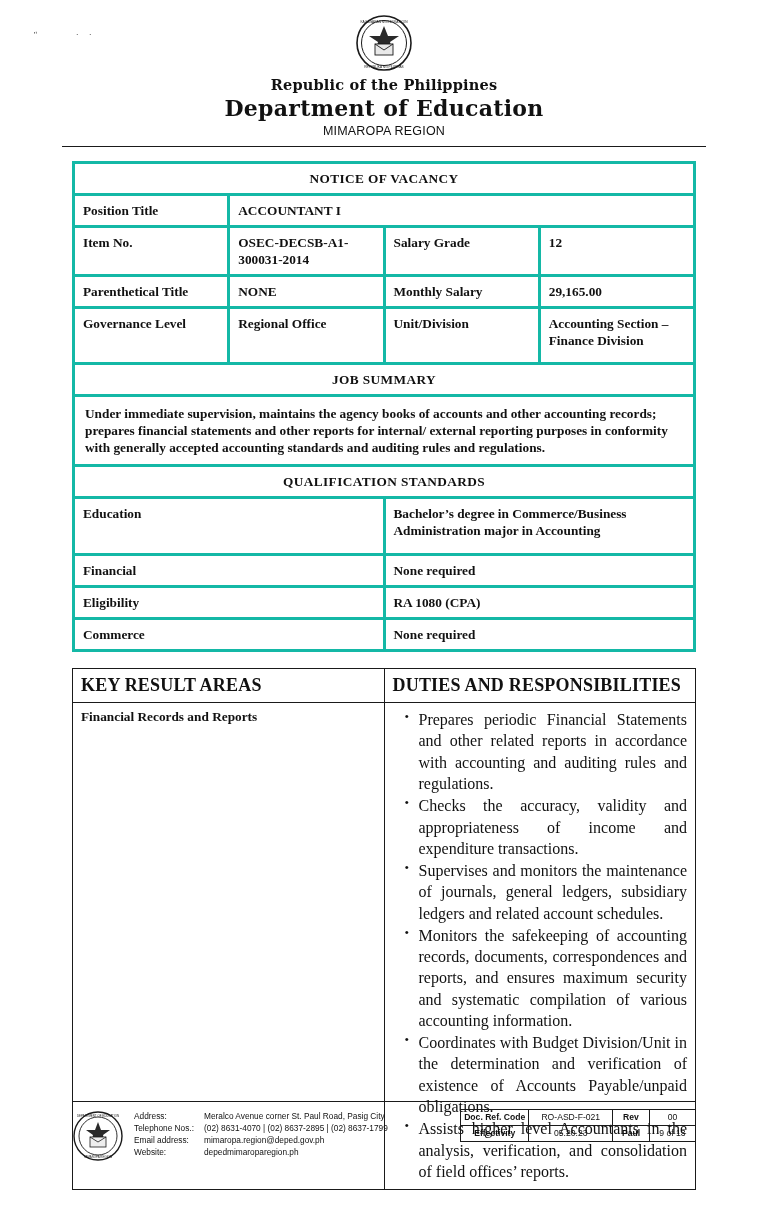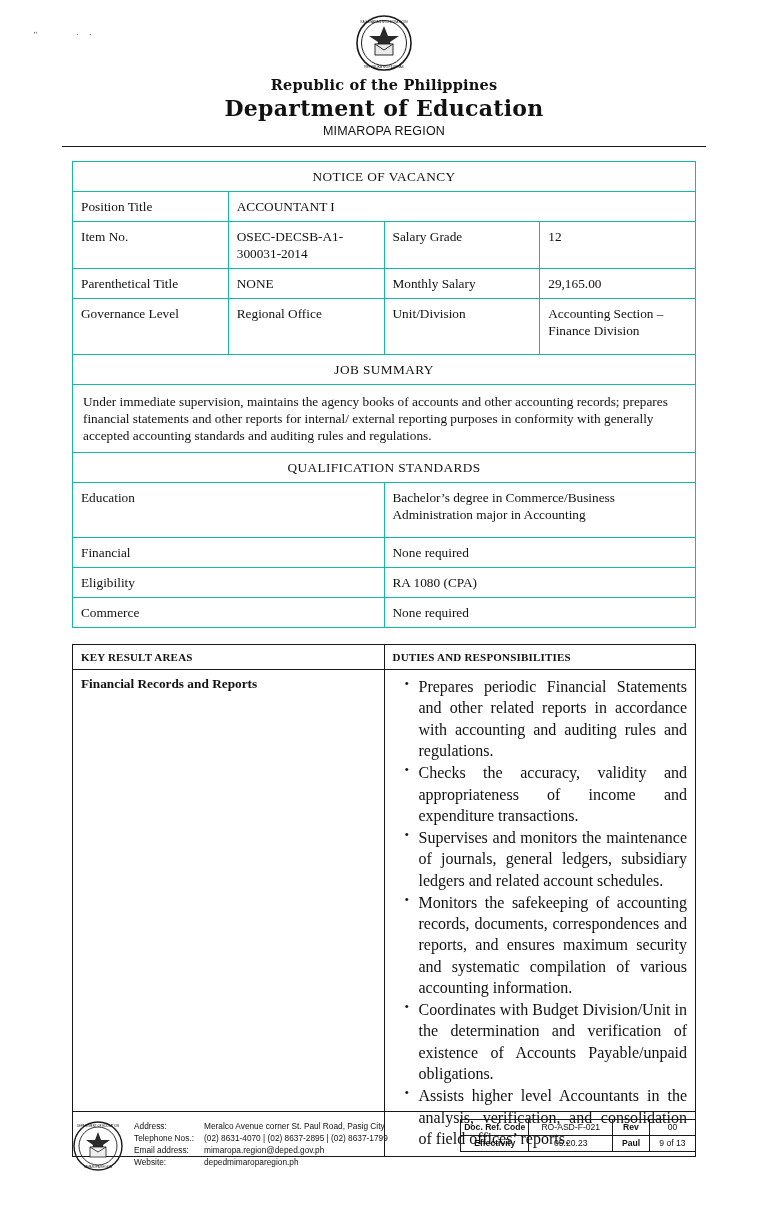--- a/index.html
+++ b/index.html
@@ -75,27 +75,27 @@
   
   .doc-body {
     margin: 14px 72px 0 72px;
   }
   table.main {
     width: 100%;
     border-collapse: collapse;
     table-layout: fixed;
   }
   table.main td, table.main th {
-    border: 1px solid #14b8a6;
+    border: 3px solid #14b8a6;
     padding: 6px 8px;
     font-size: 13.3px;
     vertical-align: top;
     line-height: 1.28;
     text-align: left;
-    font-weight: 400;
+    font-weight: 700;
   }
   .center-head {
     text-align: center !important;
     font-weight: 700;
     font-size: 14px;
     letter-spacing: 0.4px;
     padding: 6px 4px !important;
   }
   .b { font-weight: 700; }
   .just {
@@ -115,21 +115,21 @@
   }
   table.kra td, table.kra th {
     border: 1px solid #1a1a1a;
     vertical-align: top;
     font-size: 13.3px;
     padding: 6px 8px;
     text-align: left;
   }
   table.kra th {
     font-weight: 700;
-    font-size: 11px;
+    font-size: 18px;
     letter-spacing: 0.2px;
   }
   .kra-left {
     font-weight: 700;
     font-size: 13.4px;
   }
   ul.duties {
     margin: 0;
     padding-left: 16px;
     list-style: none;
@@ -148,21 +148,21 @@
     left: -4px;
     top: -1px;
     font-size: 13px;
   }
 
   
   .footer {
     position: absolute;
     left: 0;
     right: 0;
-    bottom: 34px;
+    bottom: 44px;
     padding: 0 72px;
     box-sizing: border-box;
   }
   .hr-bot {
     border: 0;
     border-top: 1.6px solid #1a1a1a;
     margin: 0 0 6px 0;
   }
   .footer-row {
     display: flex;

